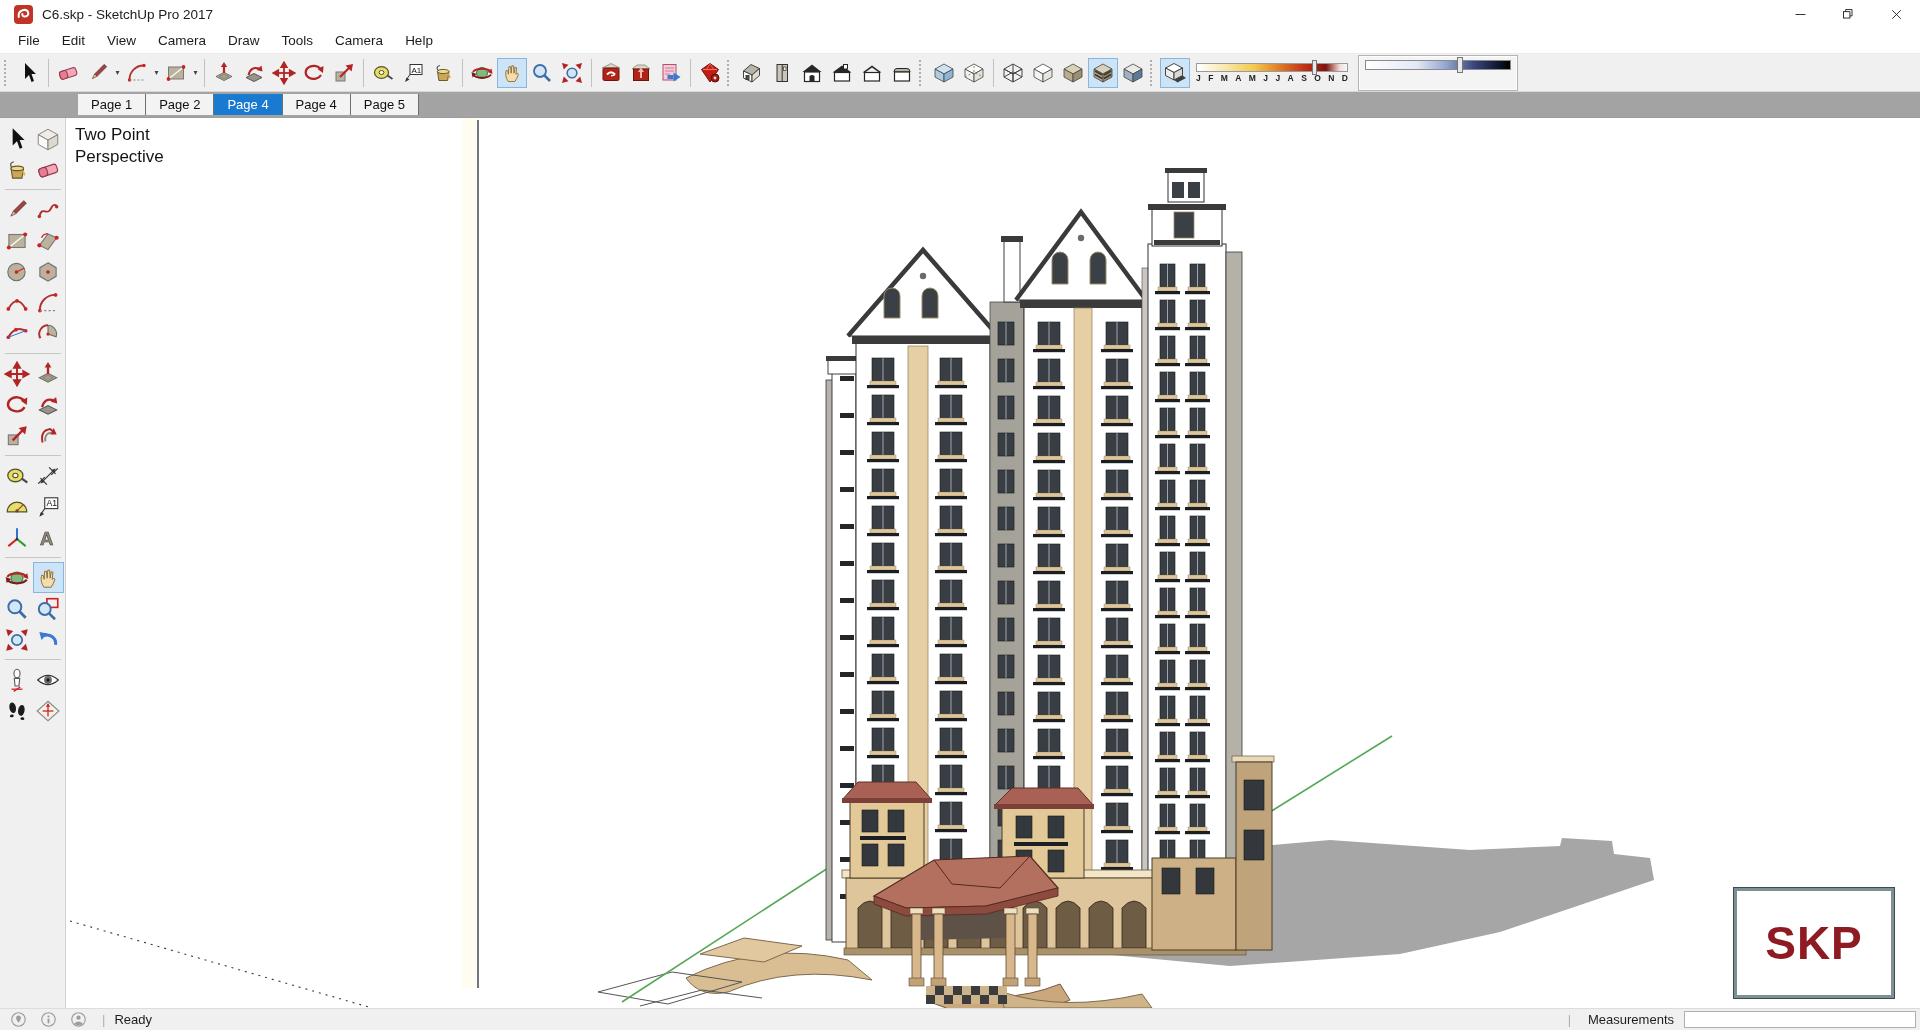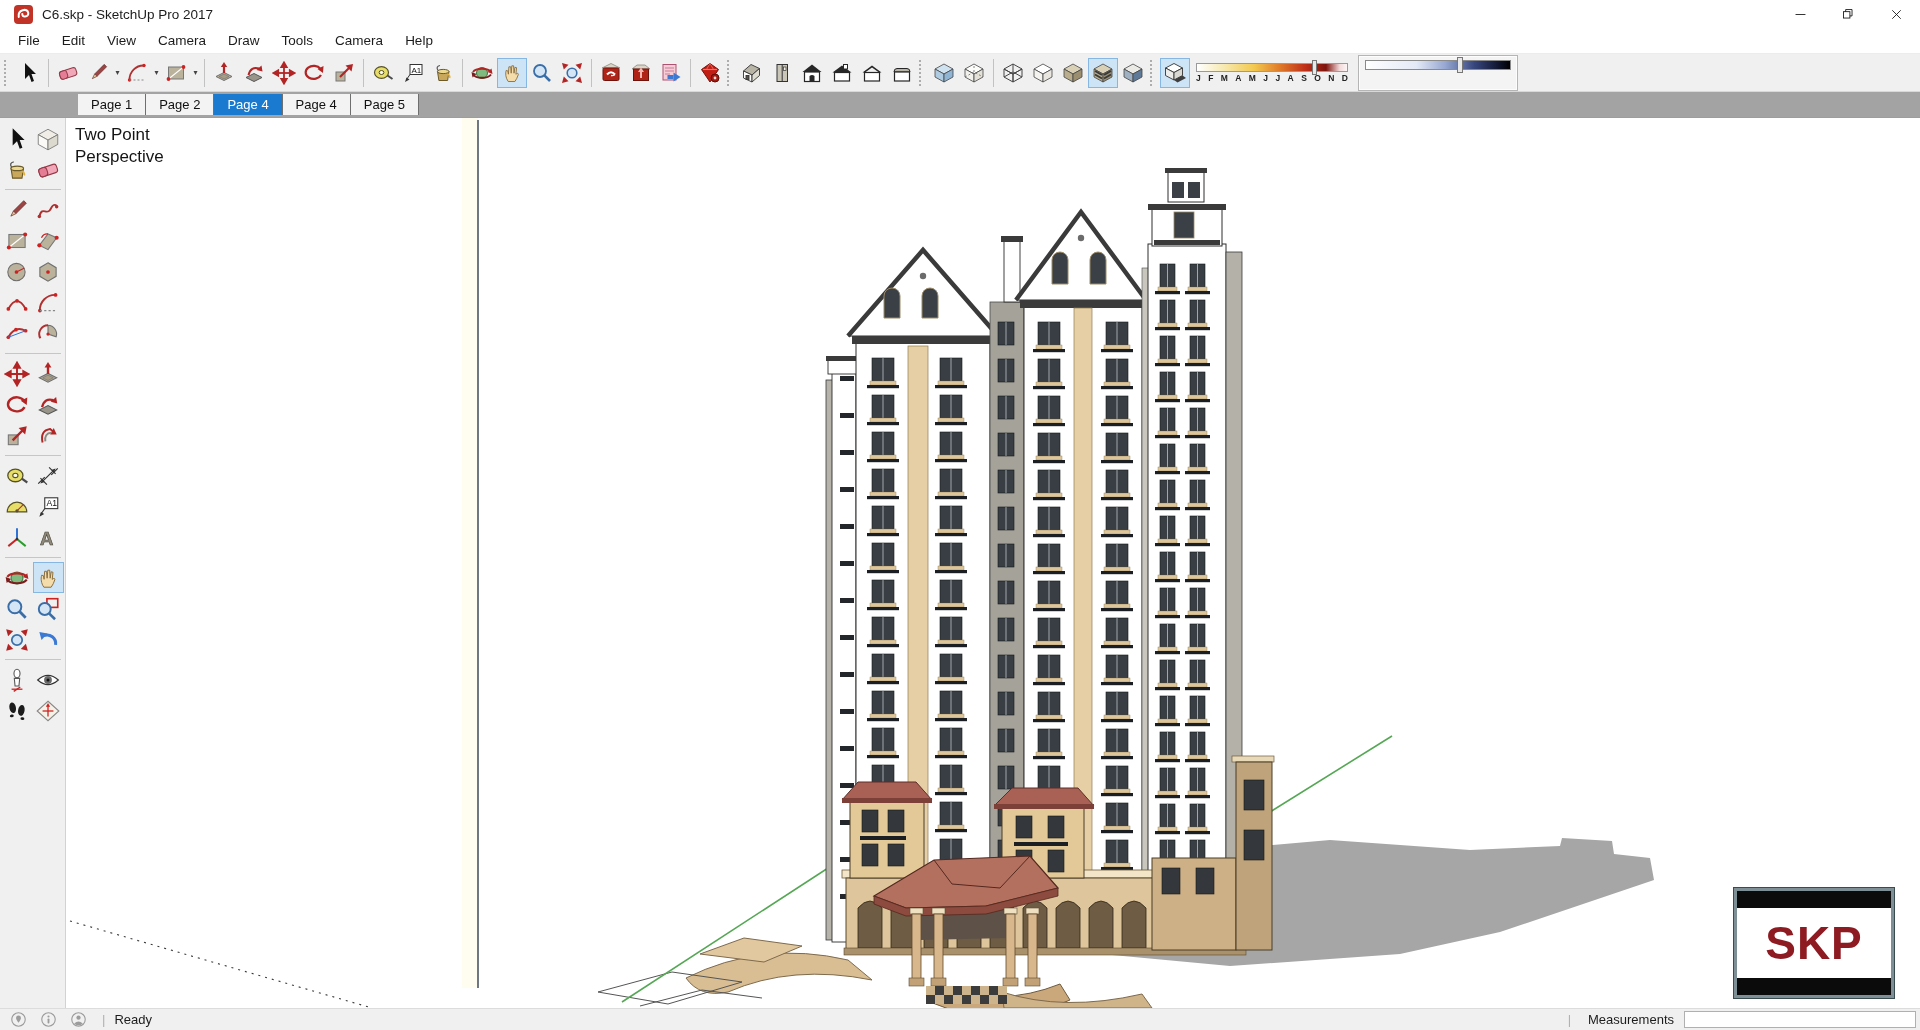--- a/index.html
+++ b/index.html
@@ -57,21 +57,21 @@
   .ptool { width:31px; height:31px; display:flex; align-items:center; justify-content:center;
     background:transparent; border:1px solid transparent; padding:0; }
   .ptool.active { background:#cde4f7; border:1px solid #86b7e2; }
   .pdiv { width:56px; height:1px; background:#c6c6c6; margin:4px 0; }
 
   .viewport { flex:1; position:relative; background:#fff; overflow:hidden; }
   .scene { position:absolute; inset:0; width:100%; height:100%; }
   .camera-label { position:absolute; left:9px; top:6px; font-size:17px; color:#141414; line-height:1.3; z-index:3; }
 
   .watermark { position:absolute; right:26px; bottom:10px; width:160px; height:110px; z-index:4;
-    border:3px solid #7e9096; outline:1px solid #394c50; background:#fff; display:flex; flex-direction:column; }
+    border:3px solid #7e9096; outline:1px solid #394c50; background:#fff; display:flex; flex-direction:row; }
   .wm-band { height:17px; background:#0b0b0b; flex:0 0 auto; }
   .wm-mid { flex:1; display:flex; align-items:center; justify-content:center;
     font-size:46px; font-weight:bold; color:#8e1b22; letter-spacing:1px; }
 
   
   .statusbar { height:22px; background:#f0f0f0; border-top:1px solid #dcdcdc; display:flex;
     align-items:center; padding:0 4px 0 10px; font-size:13px; color:#222; }
   .sb-icon { width:17px; height:17px; margin-right:13px; }
   .vsep { color:#b0b0b0; margin:0 9px 0 2px; }
   .sb-status { color:#1c1c1c; }

